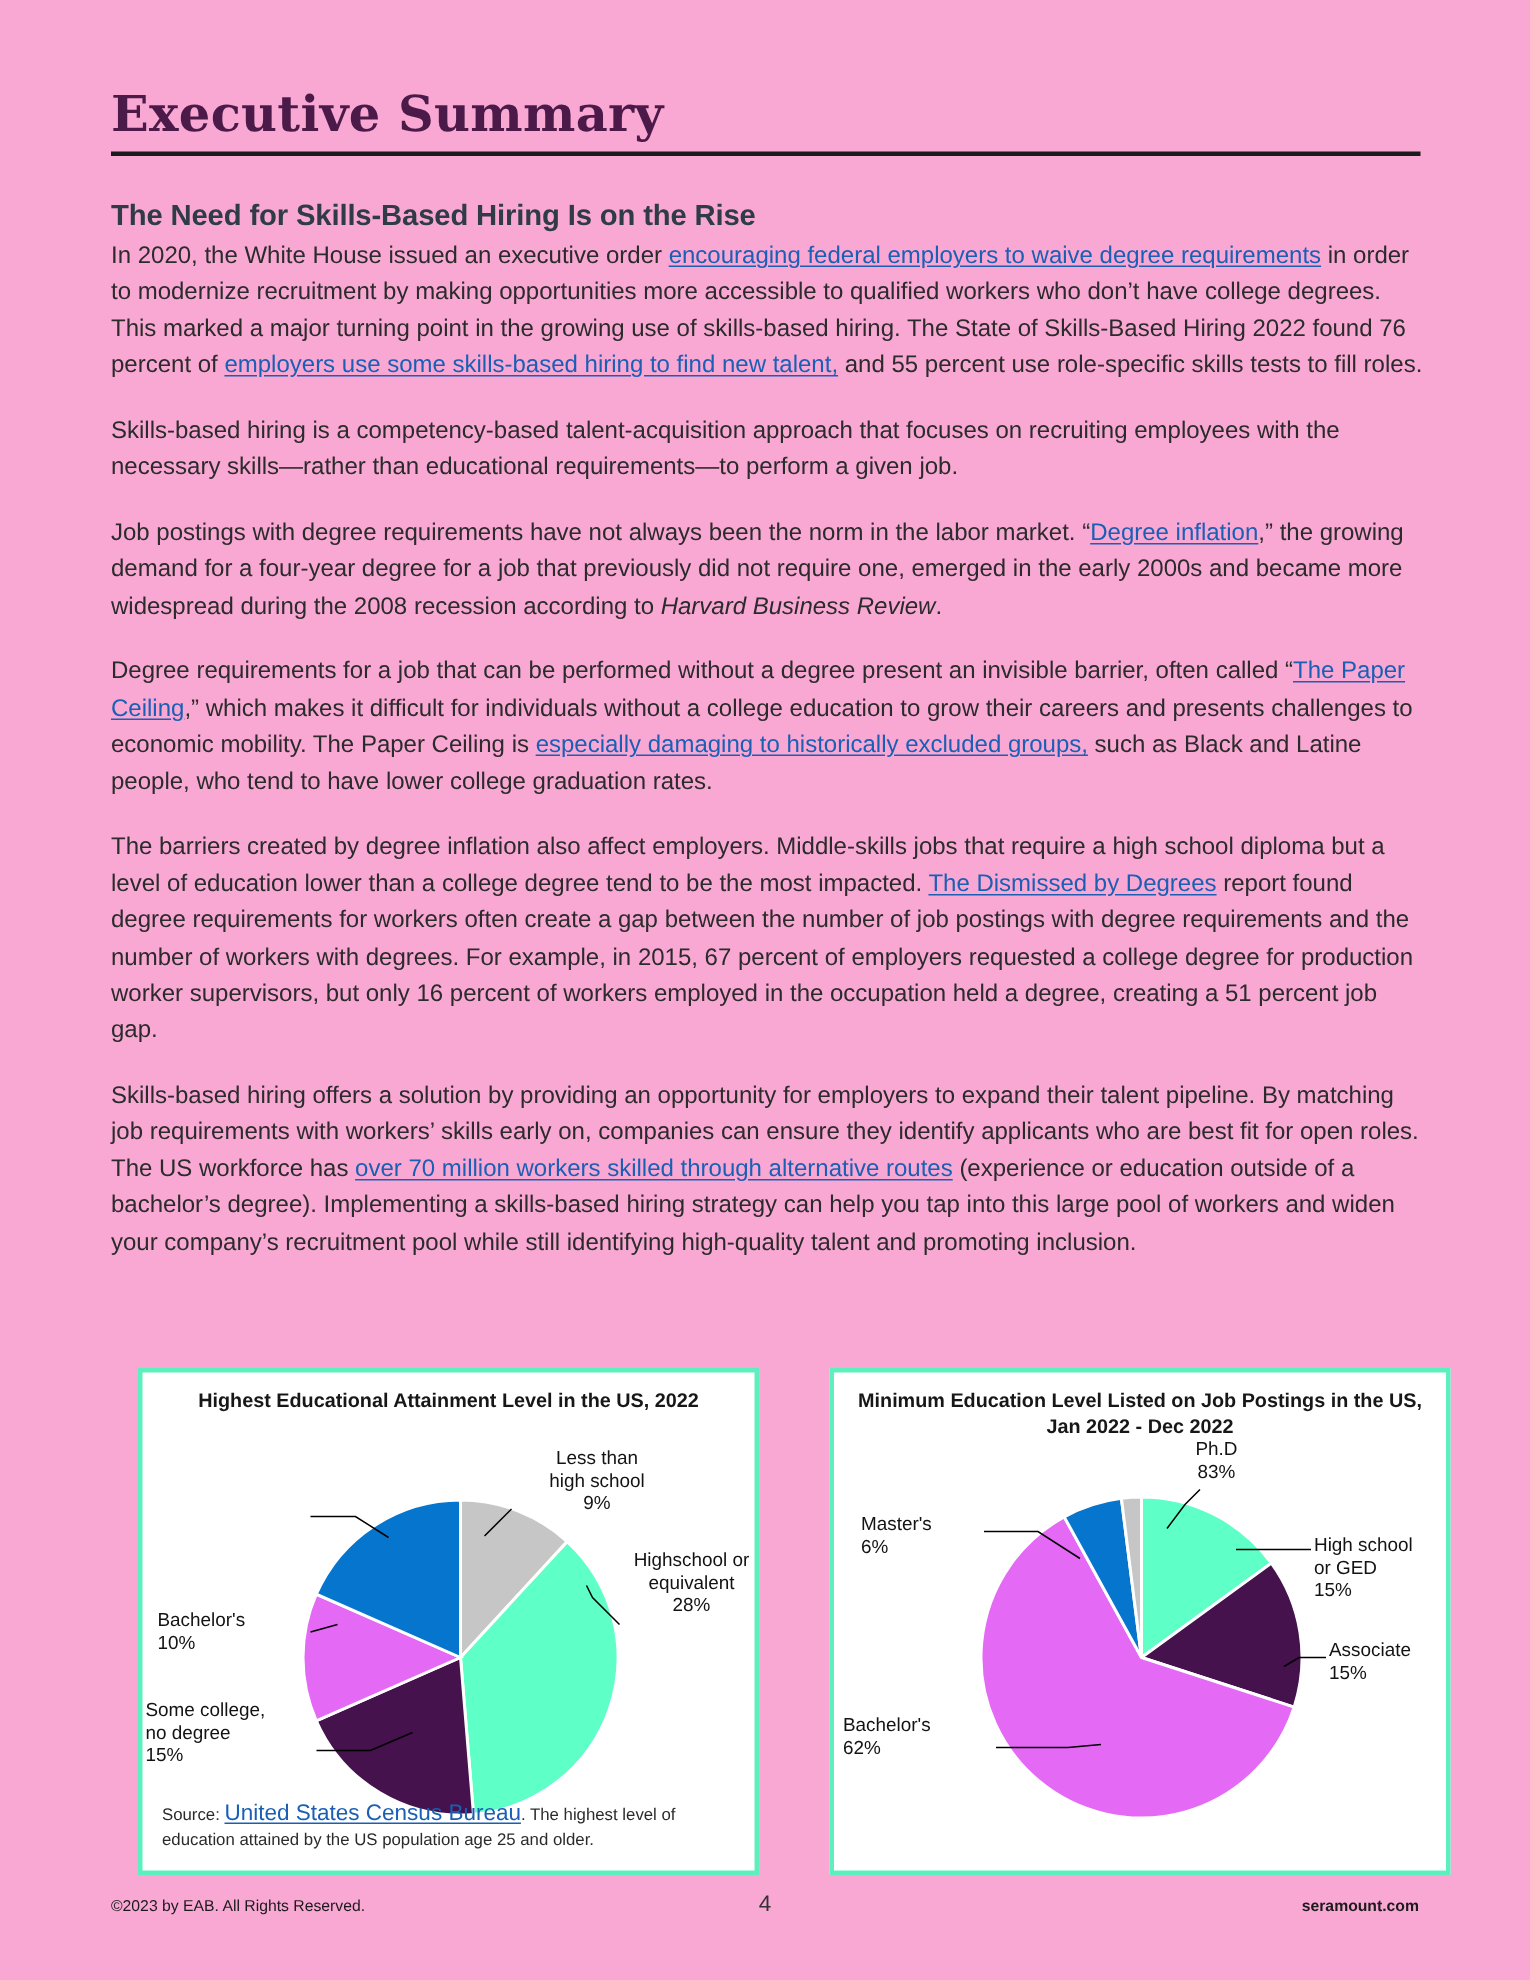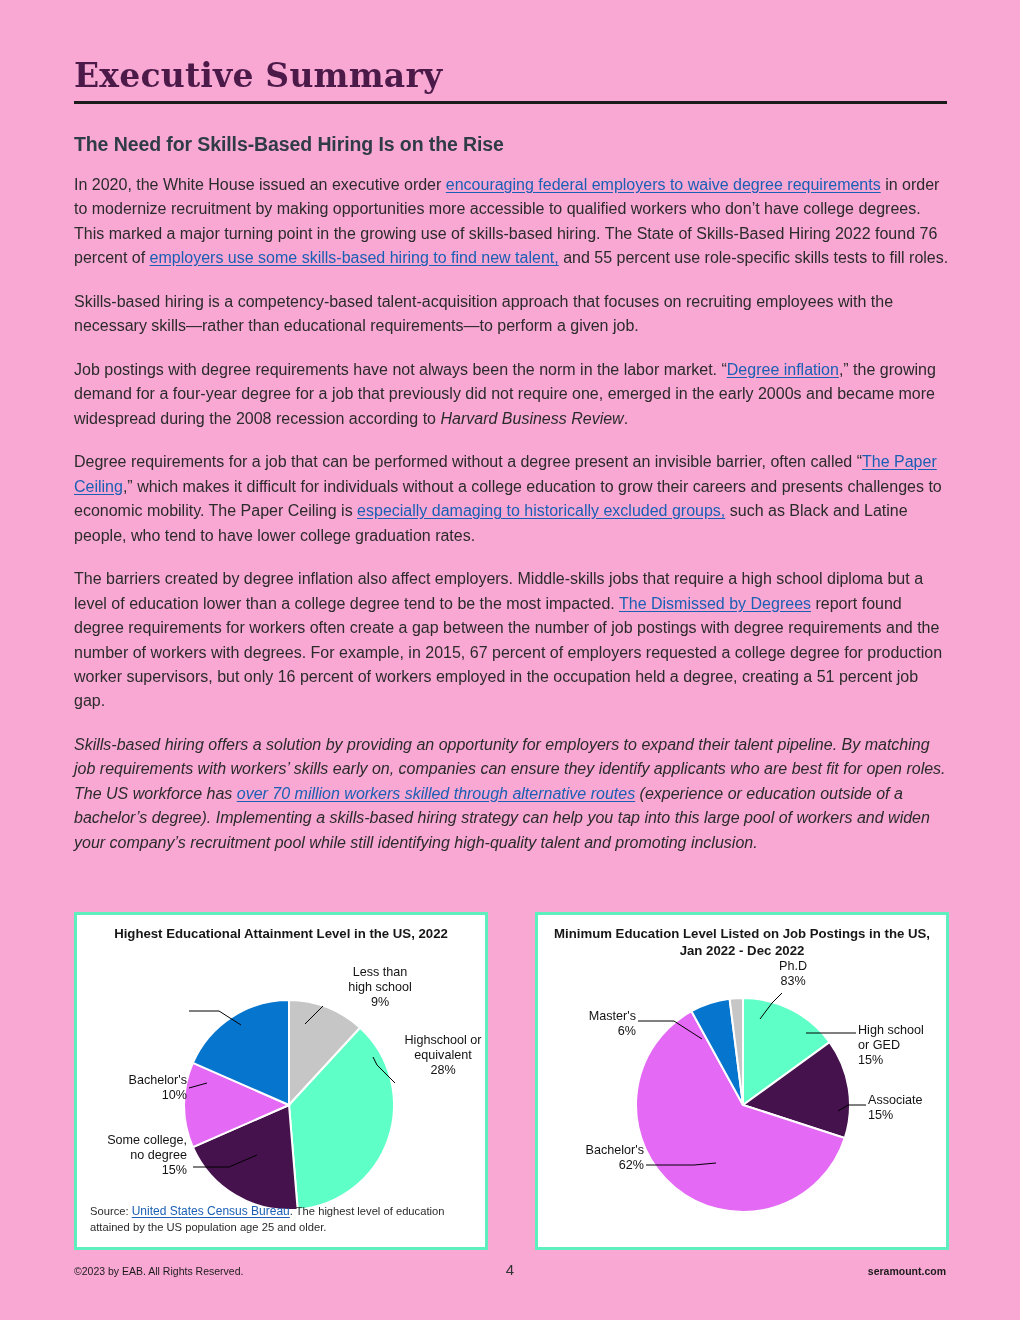--- a/index.html
+++ b/index.html
@@ -43,45 +43,45 @@
   }
 
   
   .content {
     position: absolute;
     left: 74px;
     top: 133px;
     width: 875px;
   }
   h2.section-head {
-    margin: 0 0 17px 0;
+    margin: 0 0 3px 0;
     font-size: 19.5px;
     font-weight: bold;
     color: #2F3B47;
     letter-spacing: -0.1px;
   }
   p.body {
     margin: 0 0 19px 0;
     font-size: 16px;
     line-height: 1.53;
     color: #2b2b2b;
     text-align: left;
   }
-  p.body:last-child { margin-bottom: 0; font-style: italic; }
+  p.body:last-child { margin-bottom: 0; }
   a.link {
     color: #1a5fb4;
     text-decoration: underline;
     text-underline-offset: 2px;
   }
   em { font-style: italic; }
 
   
   .charts {
     position: absolute;
-    left: 74px;
+    left: 92px;
     top: 912px;
     width: 875px;
     display: flex;
     justify-content: space-between;
     gap: 20px;
   }
   .chart-card {
     width: 414px;
     height: 338px;
     box-sizing: border-box;
@@ -107,32 +107,32 @@
   }
   .pie-svg { position: absolute; left: 0; top: 0; }
   .pie-label {
     position: absolute;
     font-size: 12.6px;
     color: #131313;
     line-height: 1.2;
     white-space: pre-line;
   }
   .pie-label.c { text-align: center; }
-  .pie-label.r { text-align: right; }
+  .pie-label.r { text-align: left; }
   .pie-label.l { text-align: left; }
   .source {
     position: absolute;
     left: 13px;
     right: 12px;
     bottom: 12px;
     font-size: 11.2px;
     line-height: 1.38;
     color: #2b2b2b;
   }
-  .source a.link { font-size: 12px; }
+  .source a.link { font-size: 15px; }
 
   
   .footer {
     position: absolute;
     left: 74px;
     right: 74px;
     top: 1265px;
     height: 20px;
     font-size: 10.5px;
     color: #1b1b1b;

